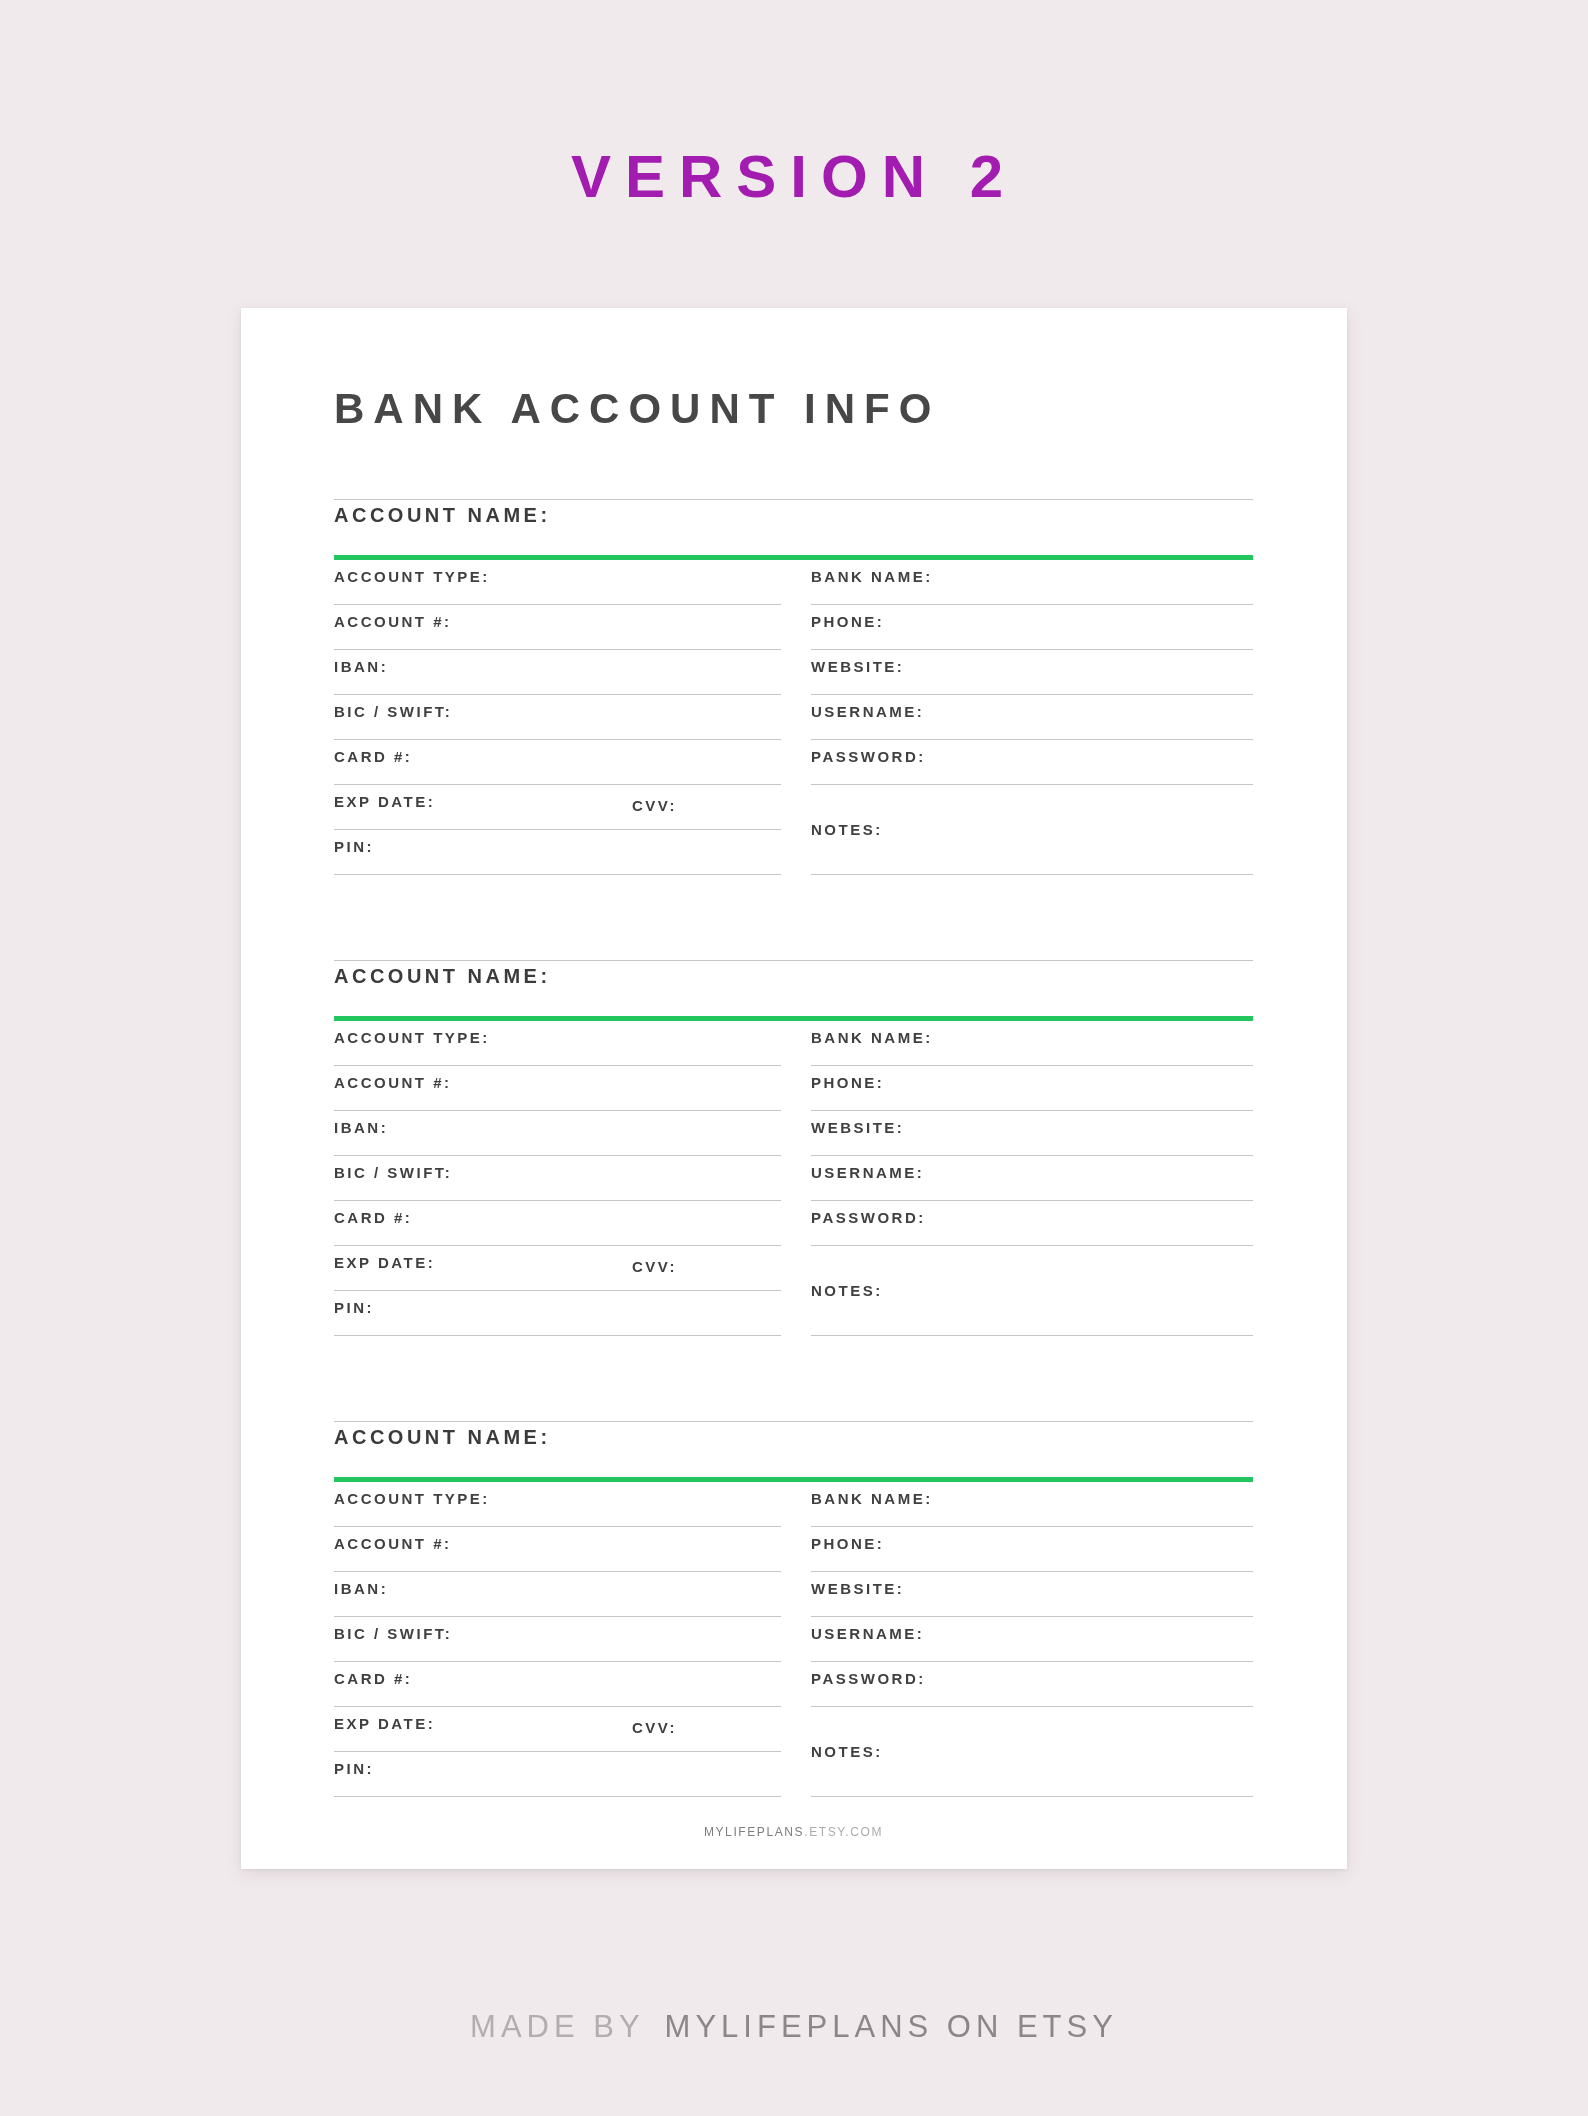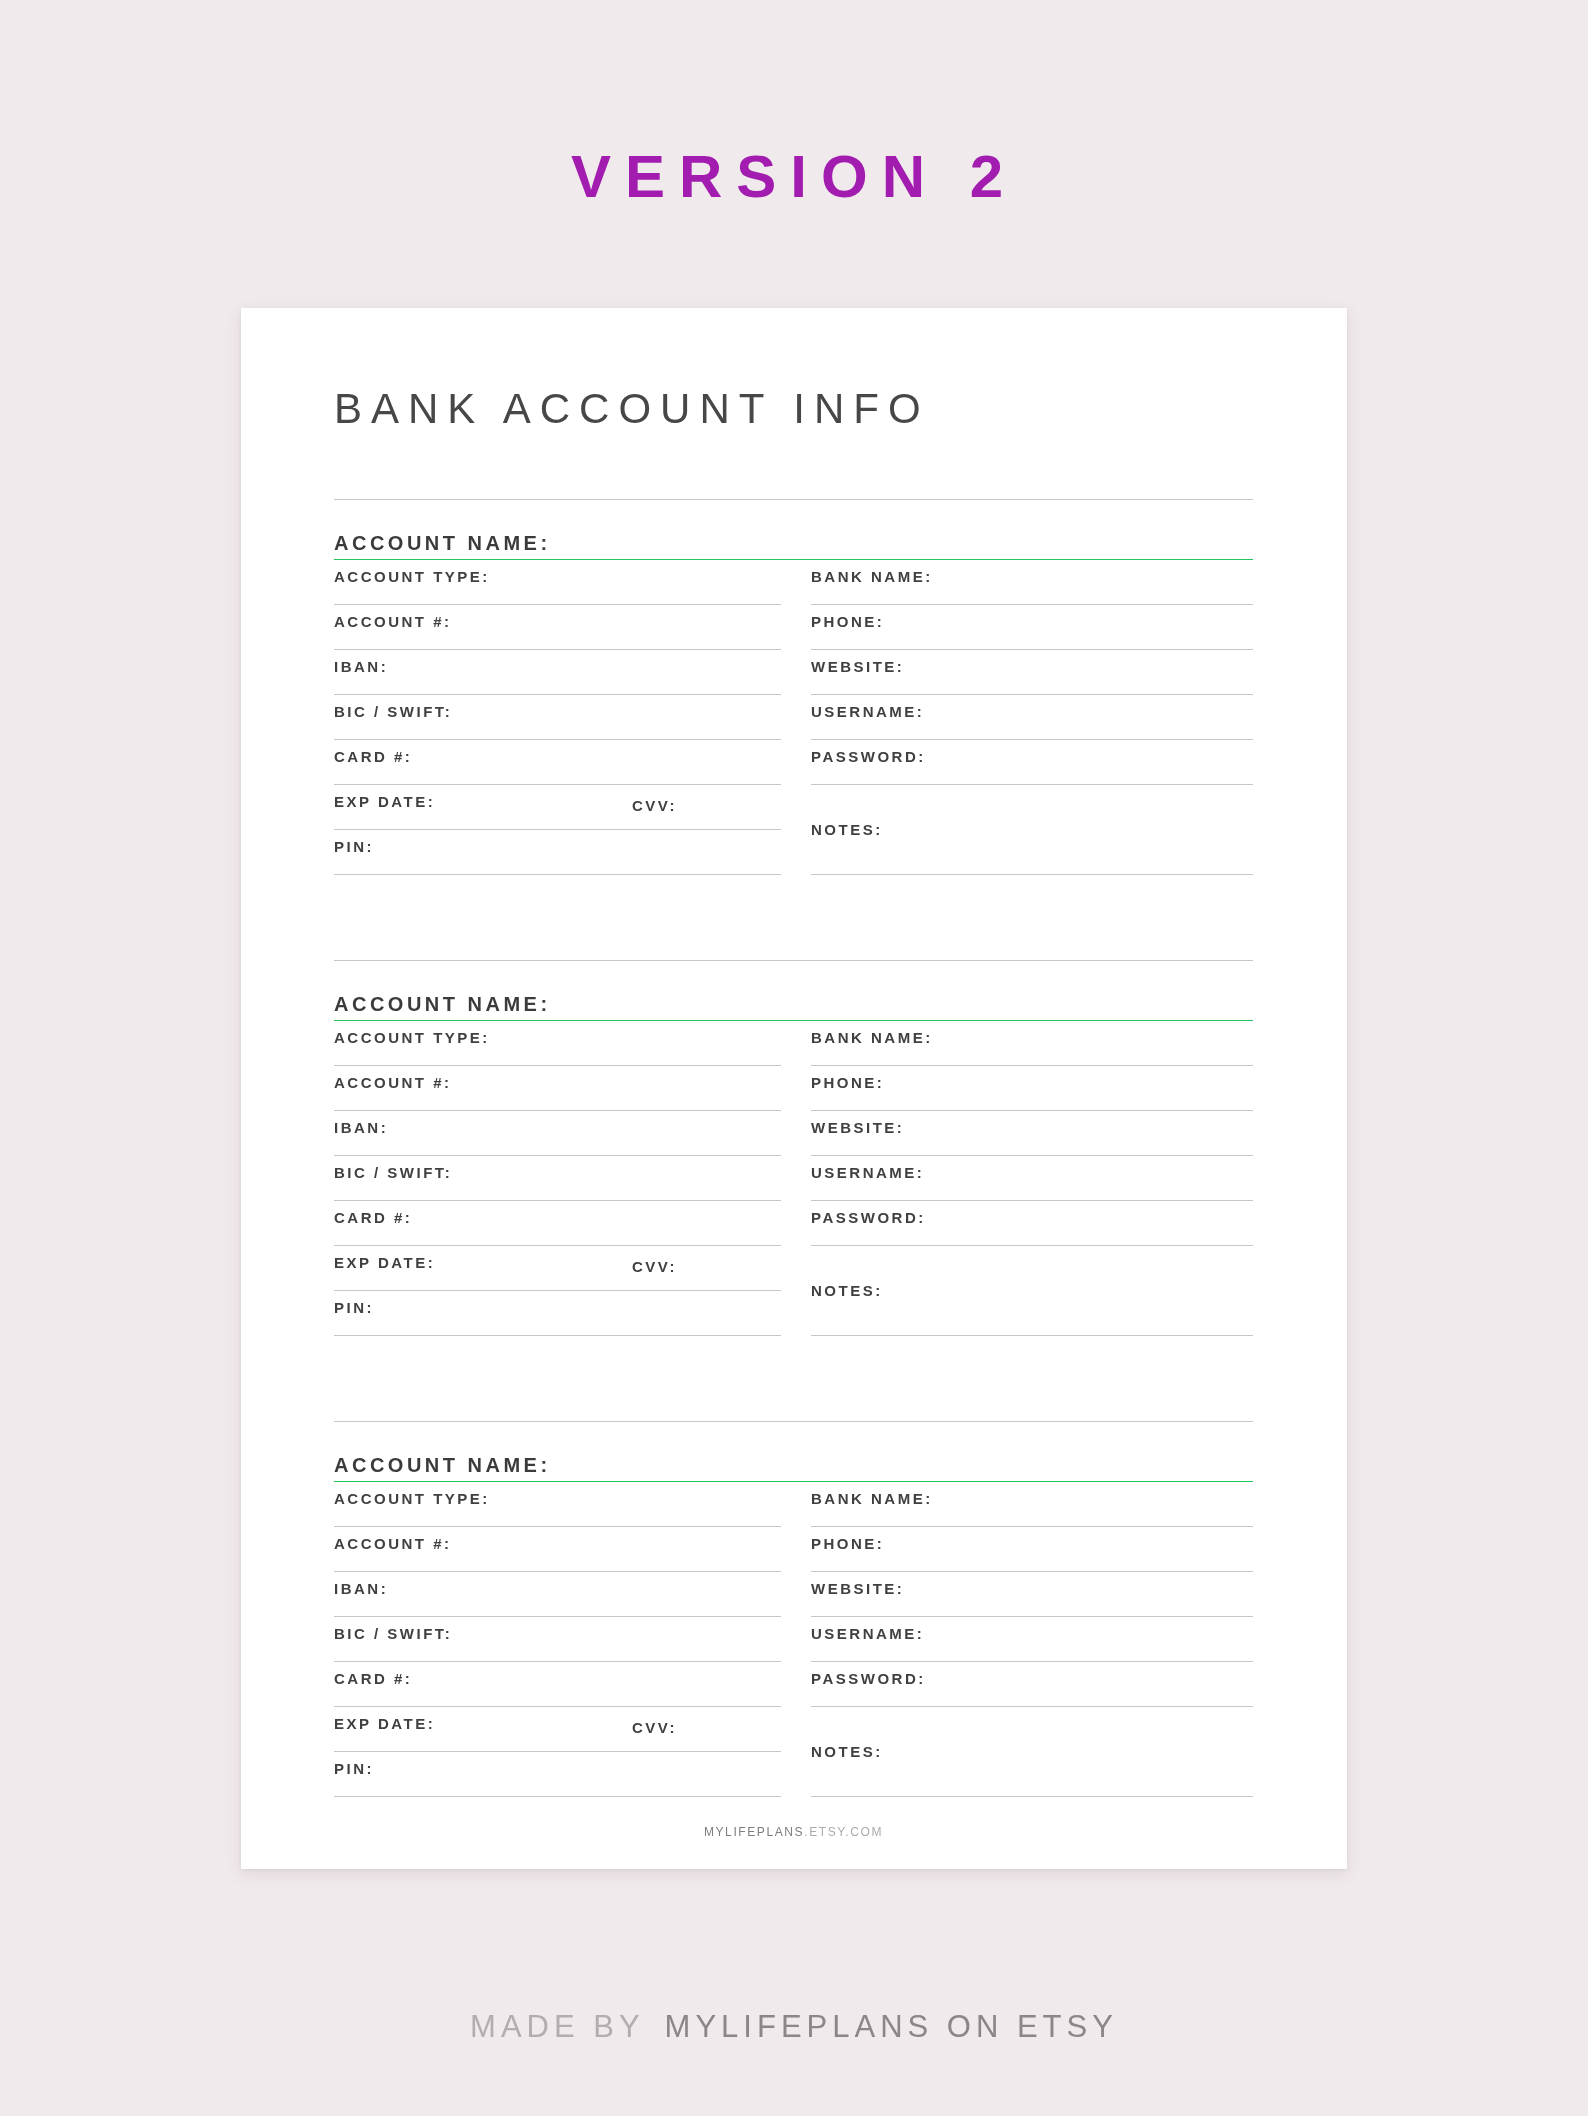--- a/index.html
+++ b/index.html
@@ -22,34 +22,34 @@
     width:1106px;
     margin:97px auto 0;
     background:#ffffff;
     box-sizing:border-box;
     padding:80px 94px 30px 93px;
     box-shadow:0 5px 16px rgba(70,45,60,0.10), 0 1px 3px rgba(70,45,60,0.08);
   }
   .doc-title{
     margin:0;
     font-size:42px;
-    font-weight:400;
+    font-weight:700;
     letter-spacing:9px;
     color:#474747;
     line-height:1;
   }
   .account-section{margin-top:69px;}
   .account-section + .account-section{margin-top:85px;}
   .name-row{
     height:61px;
     border-top:1px solid #c6c6c6;
-    border-bottom:1px solid #22c55e;
+    border-bottom:5px solid #22c55e;
     display:flex;
     align-items:flex-end;
-    padding-bottom:4px;
+    padding-bottom:28px;
     box-sizing:border-box;
   }
   .nlabel{
     font-size:20px;
     font-weight:700;
     letter-spacing:3.5px;
     color:#3b3b3b;
   }
   .cols{display:flex;}
   .col{box-sizing:border-box;}

